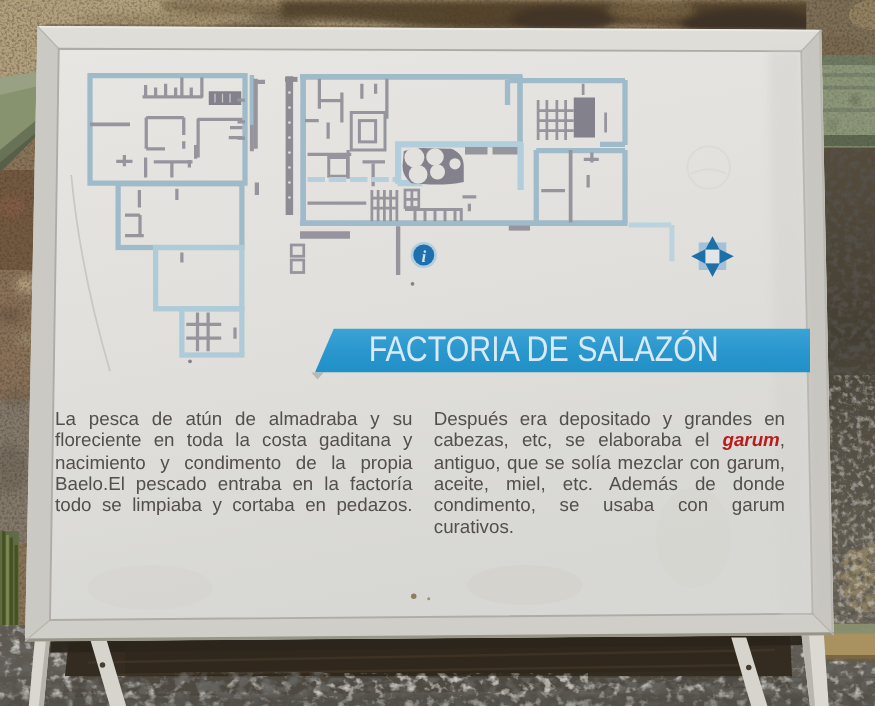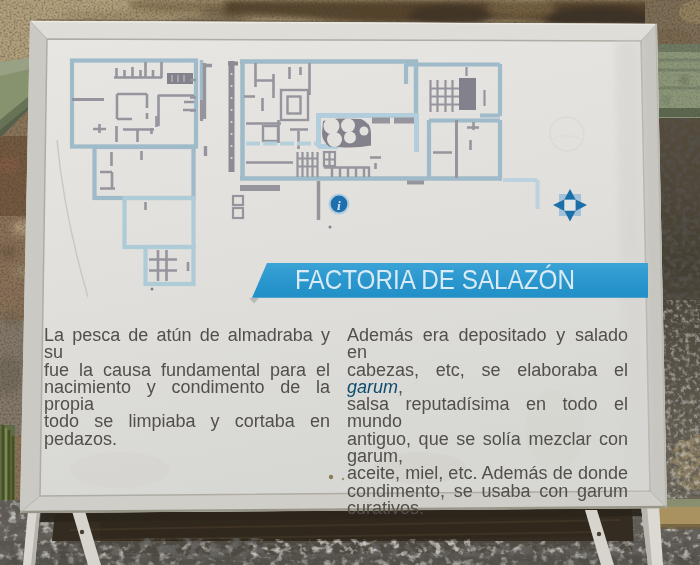--- a/index.html
+++ b/index.html
@@ -1,20 +1,20 @@
 <!DOCTYPE html>
 <html><head>
 <meta charset="utf-8">
 <style>
 html,body{margin:0;padding:0;background:#fff}
 #stage{position:relative;width:700px;height:565px;overflow:hidden;font-family:"Liberation Sans",sans-serif;filter:blur(0.25px);}
 #stage svg{position:absolute;left:0;top:0}
-.col{position:absolute;color:#534f4a;font-size:18px;line-height:17.3px;filter:blur(0.3px);}
+.col{position:absolute;color:#534f4a;font-size:15px;line-height:17.3px;filter:blur(0.3px);}
 .col div{text-align:justify;text-align-last:justify;}
-.garum{color:#0c4a6e;font-style:italic;font-weight:normal;}
+.garum{color:#b91c1c;font-style:italic;font-weight:bold;}
 </style>
 </head>
 <body>
 <div id="stage">
 <svg width="700" height="565" viewBox="0 0 700 565">
 <defs>
 <linearGradient id="panelG" x1="0" y1="0" x2="0.25" y2="1">
 <stop offset="0" stop-color="#e7e6e2"></stop>
 <stop offset="0.55" stop-color="#e0dfdb"></stop>
 <stop offset="1" stop-color="#d7d7d3"></stop>
@@ -318,26 +318,26 @@
 </g>
 
 <polygon points="267,263 648,263 648,297.8 252,297.8" fill="url(#bannerG)"></polygon>
 <polygon points="249,298 259,298 254,303.5" fill="#a8a9a6" opacity="0.7"></polygon>
 
 <text x="295" y="288.5" font-size="28.5" fill="#d9eaf4" textLength="280" lengthAdjust="spacingAndGlyphs" font-family="Liberation Sans,sans-serif">FACTORIA DE SALAZÓN</text>
 </svg>
 
 <div class="col" style="left:44px;top:327px;width:286px;">
 <div>La pesca de atún de almadraba y su</div>
-<div>fue la causa fundamental para el</div>
+<div>floreciente en toda la costa gaditana y</div>
 <div>nacimiento y condimento de la propia</div>
+<div>Baelo.El pescado entraba en la factoría</div>
 <div>todo se limpiaba y cortaba en pedazos.</div>
 </div>
 
 <div class="col" style="left:347px;top:327px;width:281px;">
-<div>Además era depositado y salado en</div>
+<div>Después era depositado y grandes en</div>
 <div>cabezas, etc, se elaboraba el <span class="garum">garum</span>,</div>
-<div>salsa reputadísima en todo el mundo</div>
 <div>antiguo, que se solía mezclar con garum,</div>
 <div>aceite, miel, etc. Además de donde</div>
 <div>condimento, se usaba con garum curativos.</div>
 </div>
 </div>
 
 </body></html>

